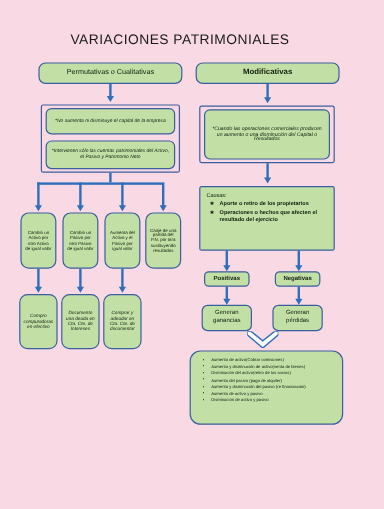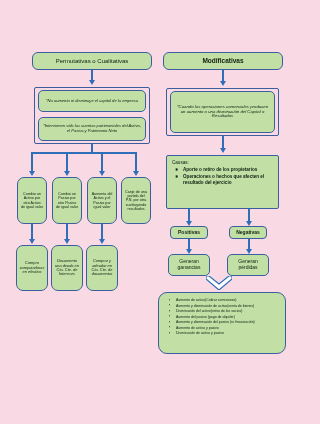--- a/index.html
+++ b/index.html
@@ -150,20 +150,21 @@
     font-size: 4px;
     color: #222;
     font-weight: normal;
   }
 </style>
 </head>
 <body>
 
 <div class="canvas">
 
+  <div class="title">VARIACIONES PATRIMONIALES</div>
 
   <div class="node" style="left:32px; top:52px; width:120px; height:18px; font-size:6px; border-radius:6px;">
     <span>Permutativas o Cualitativas</span>
   </div>
 
   <div class="vline" style="left:91px; top:70px; height:11px;"></div>
   <div class="arrowhead" style="left:88.5px; top:80px;"></div>
 
   <div class="group-frame" style="left:34px; top:87px; width:116px; height:57px;"></div>
 

